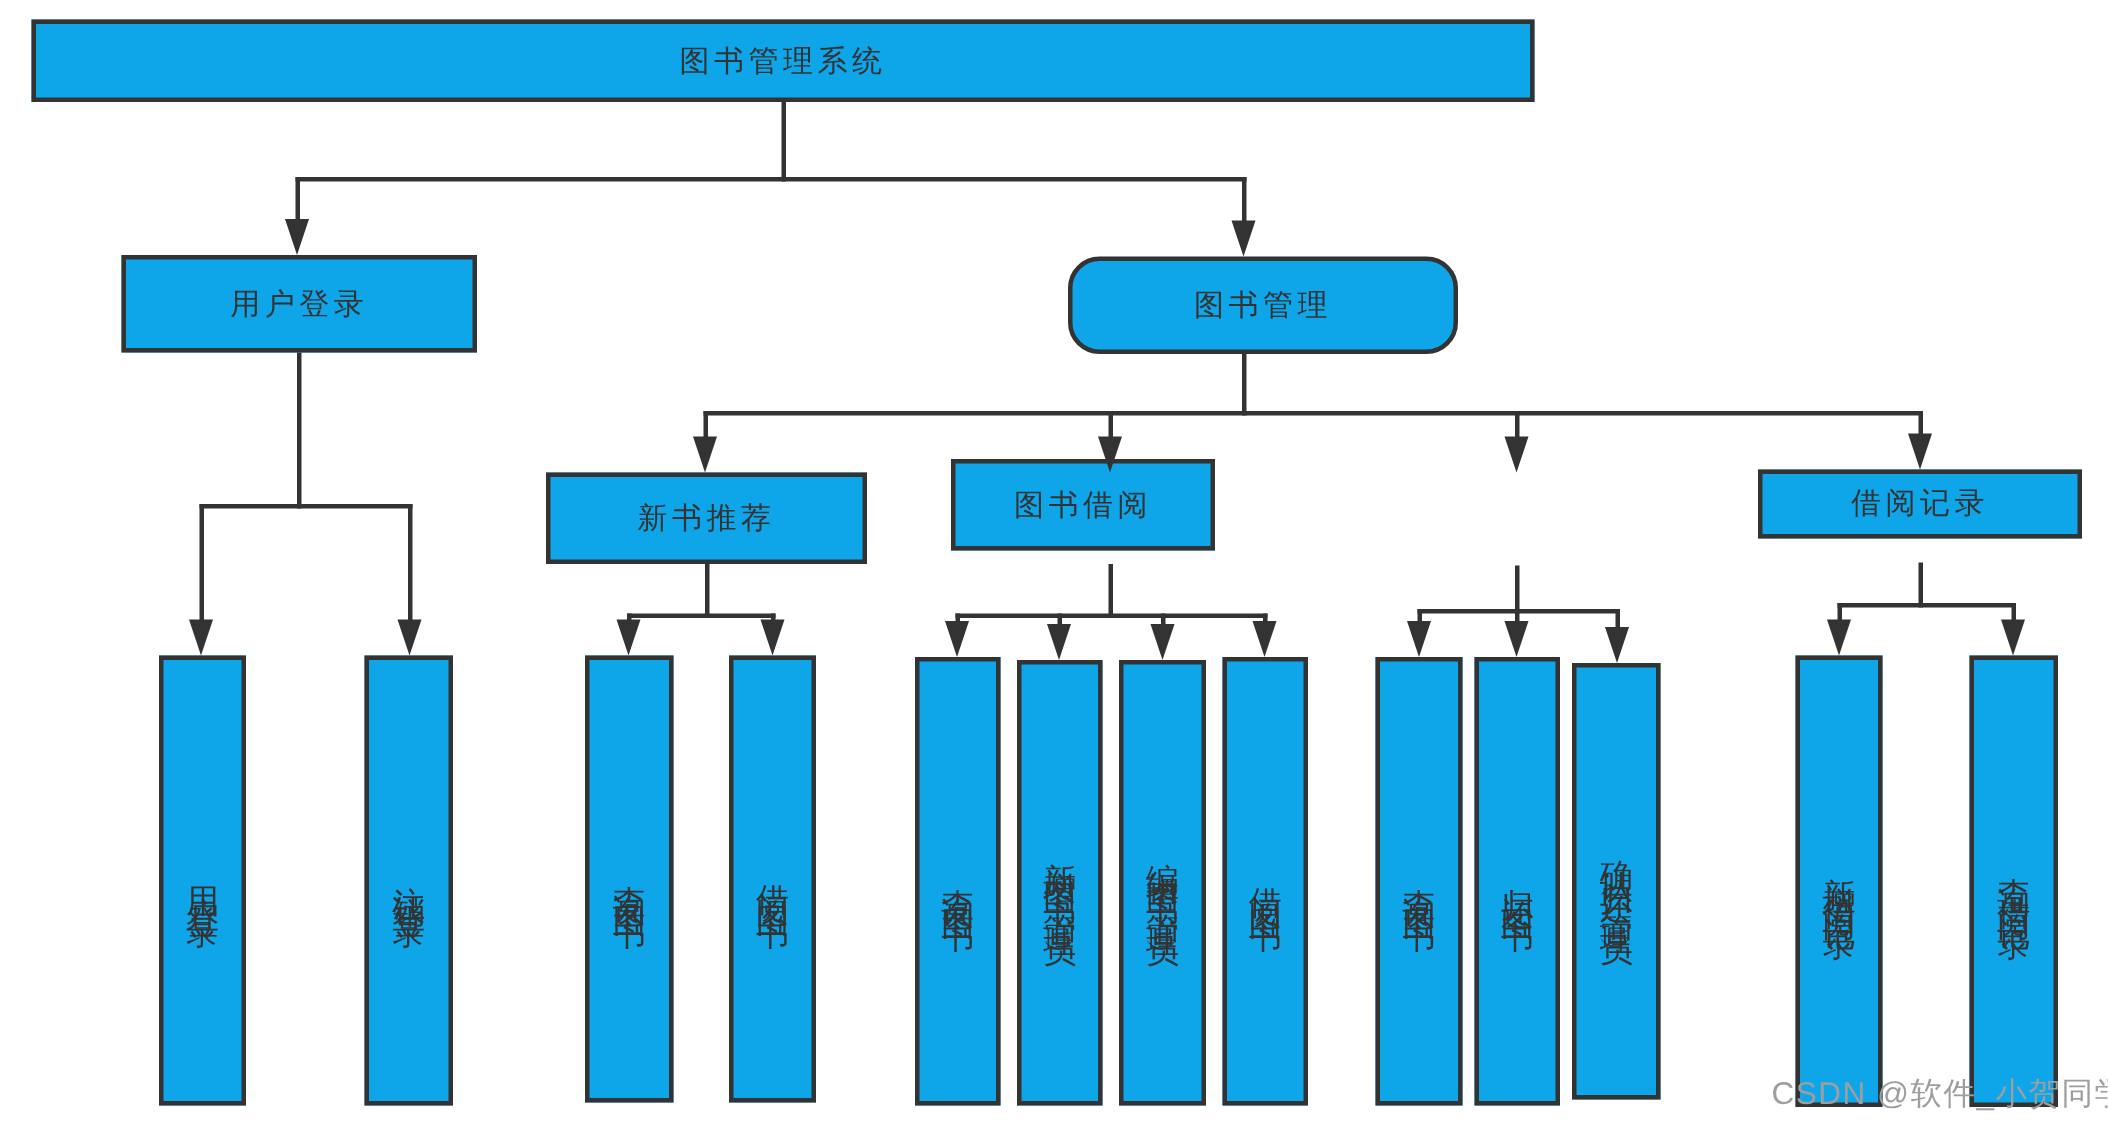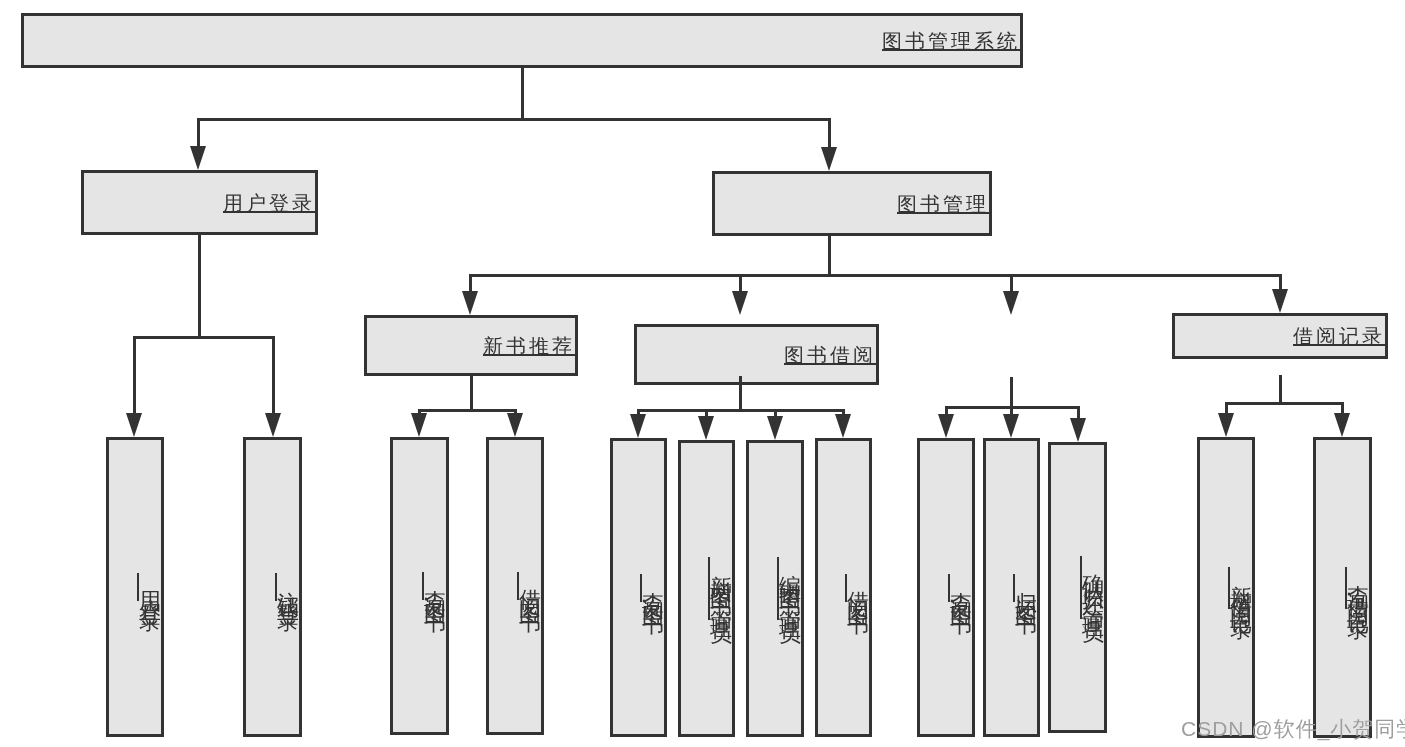--- a/index.html
+++ b/index.html
@@ -10,26 +10,25 @@
   }
   .canvas {
     position: relative;
     width: 1405px; height: 747px;
     background: #ffffff;
     overflow: hidden;
   }
   .node {
     position: absolute;
     border: 3px solid #333333;
-    background: #e5e5e5;
+    background: #0ea5e9;
     display: flex;
     align-items: center;
-    justify-content: flex-end;
+    justify-content: center;
     color: #333333;
-    text-decoration: underline;
   }
   .node.h .label {
     font-size: 20px;
     letter-spacing: 3px;
     white-space: nowrap;
     line-height: 1.2;
   }
   .node.v .label {
     writing-mode: vertical-rl;
     text-orientation: mixed;
@@ -60,27 +59,27 @@
 <body>
 
 <div class="canvas" style="background: rgb(255, 255, 255);">
   <div class="watermark" style="color: rgb(158, 158, 158);">CSDN @软件_小贺同学</div>
 <div class="node h" style="left: 21px; top: 13px; width: 1002px; height: 55px; border-color: rgb(51, 51, 51); color: rgb(51, 51, 51);">
       <span class="label">图书管理系统</span>
     </div>
     <div class="node h" style="left: 81px; top: 170px; width: 237px; height: 65px; border-color: rgb(51, 51, 51); color: rgb(51, 51, 51);">
       <span class="label">用户登录</span>
     </div>
-    <div class="node h" style="left: 712px; top: 171px; width: 280px; height: 65px; border-color: rgb(51, 51, 51); color: rgb(51, 51, 51);">
+    <div class="node h" style="left: 712px; top: 171px; width: 260px; height: 65px; border-color: rgb(51, 51, 51); color: rgb(51, 51, 51); border-radius: 21px;">
       <span class="label">图书管理</span>
     </div>
     <div class="node h" style="left: 364px; top: 315px; width: 214px; height: 61px; border-color: rgb(51, 51, 51); color: rgb(51, 51, 51);">
       <span class="label">新书推荐</span>
     </div>
-    <div class="node h" style="left: 634px; top: 324px; width: 245px; height: 61px; border-color: rgb(51, 51, 51); color: rgb(51, 51, 51);">
+    <div class="node h" style="left: 634px; top: 306px; width: 176px; height: 61px; border-color: rgb(51, 51, 51); color: rgb(51, 51, 51);">
       <span class="label">图书借阅</span>
     </div>
     <div class="node h" style="left: 1172px; top: 313px; width: 216px; height: 46px; border-color: rgb(51, 51, 51); color: rgb(51, 51, 51);">
       <span class="label">借阅记录</span>
     </div>
     <div class="node v" style="left: 106px; top: 437px; width: 58px; height: 300px; border-color: rgb(51, 51, 51); color: rgb(51, 51, 51);">
       <span class="label">用户登录</span>
     </div>
     <div class="node v" style="left: 243px; top: 437px; width: 59px; height: 300px; border-color: rgb(51, 51, 51); color: rgb(51, 51, 51);">
       <span class="label">注销登录</span>

